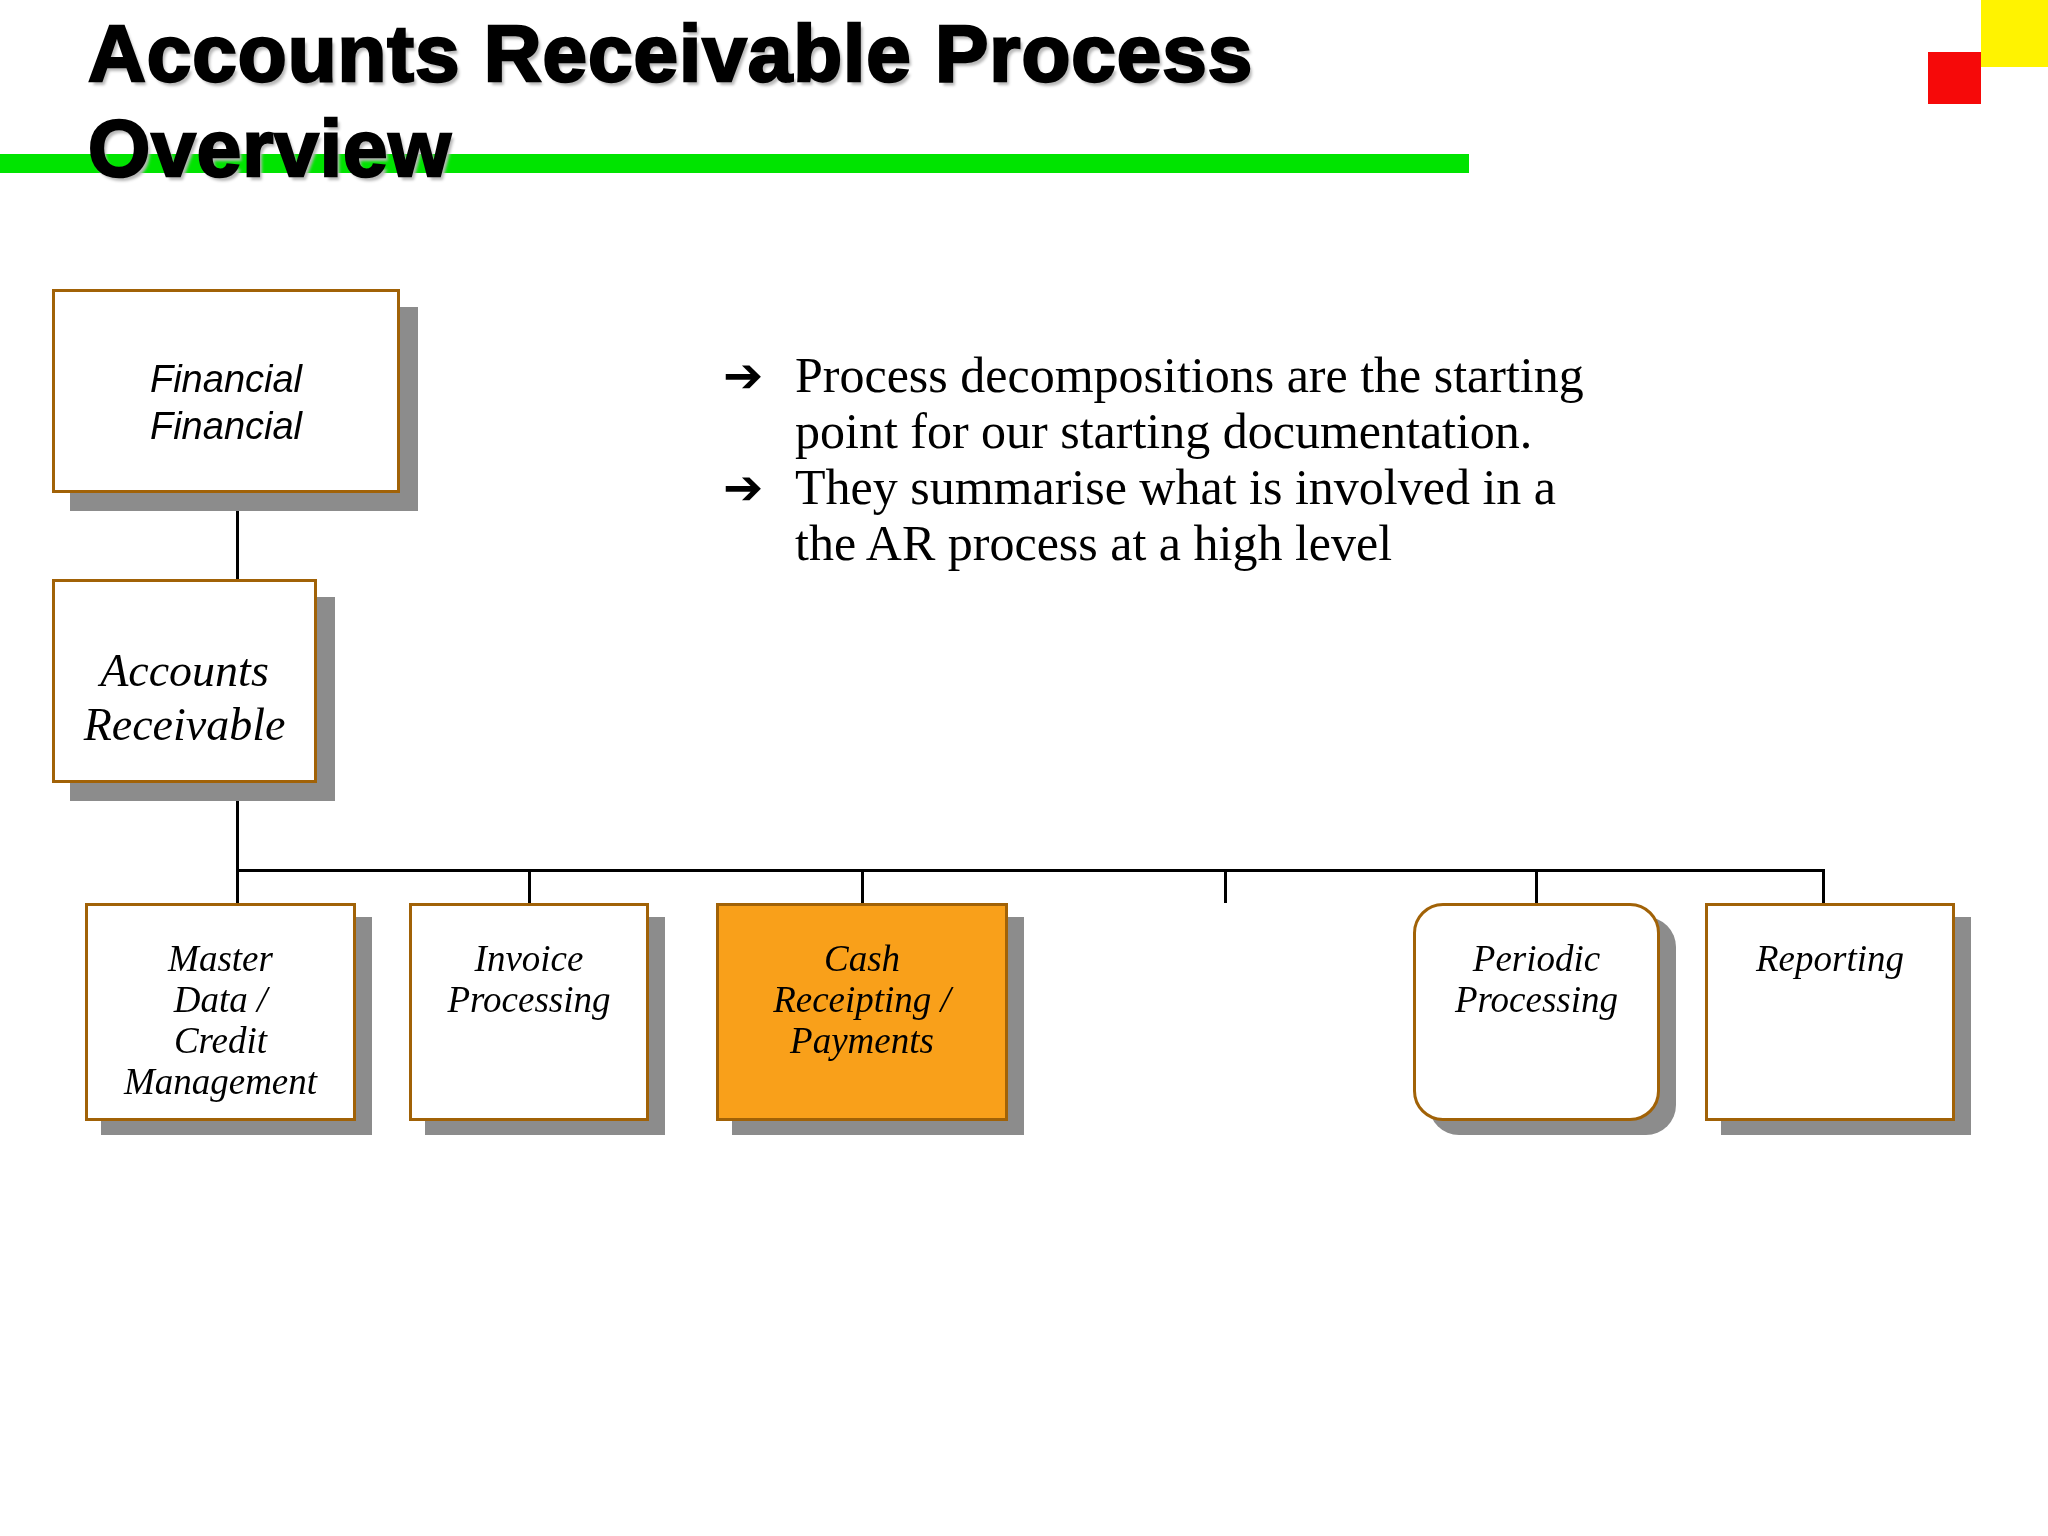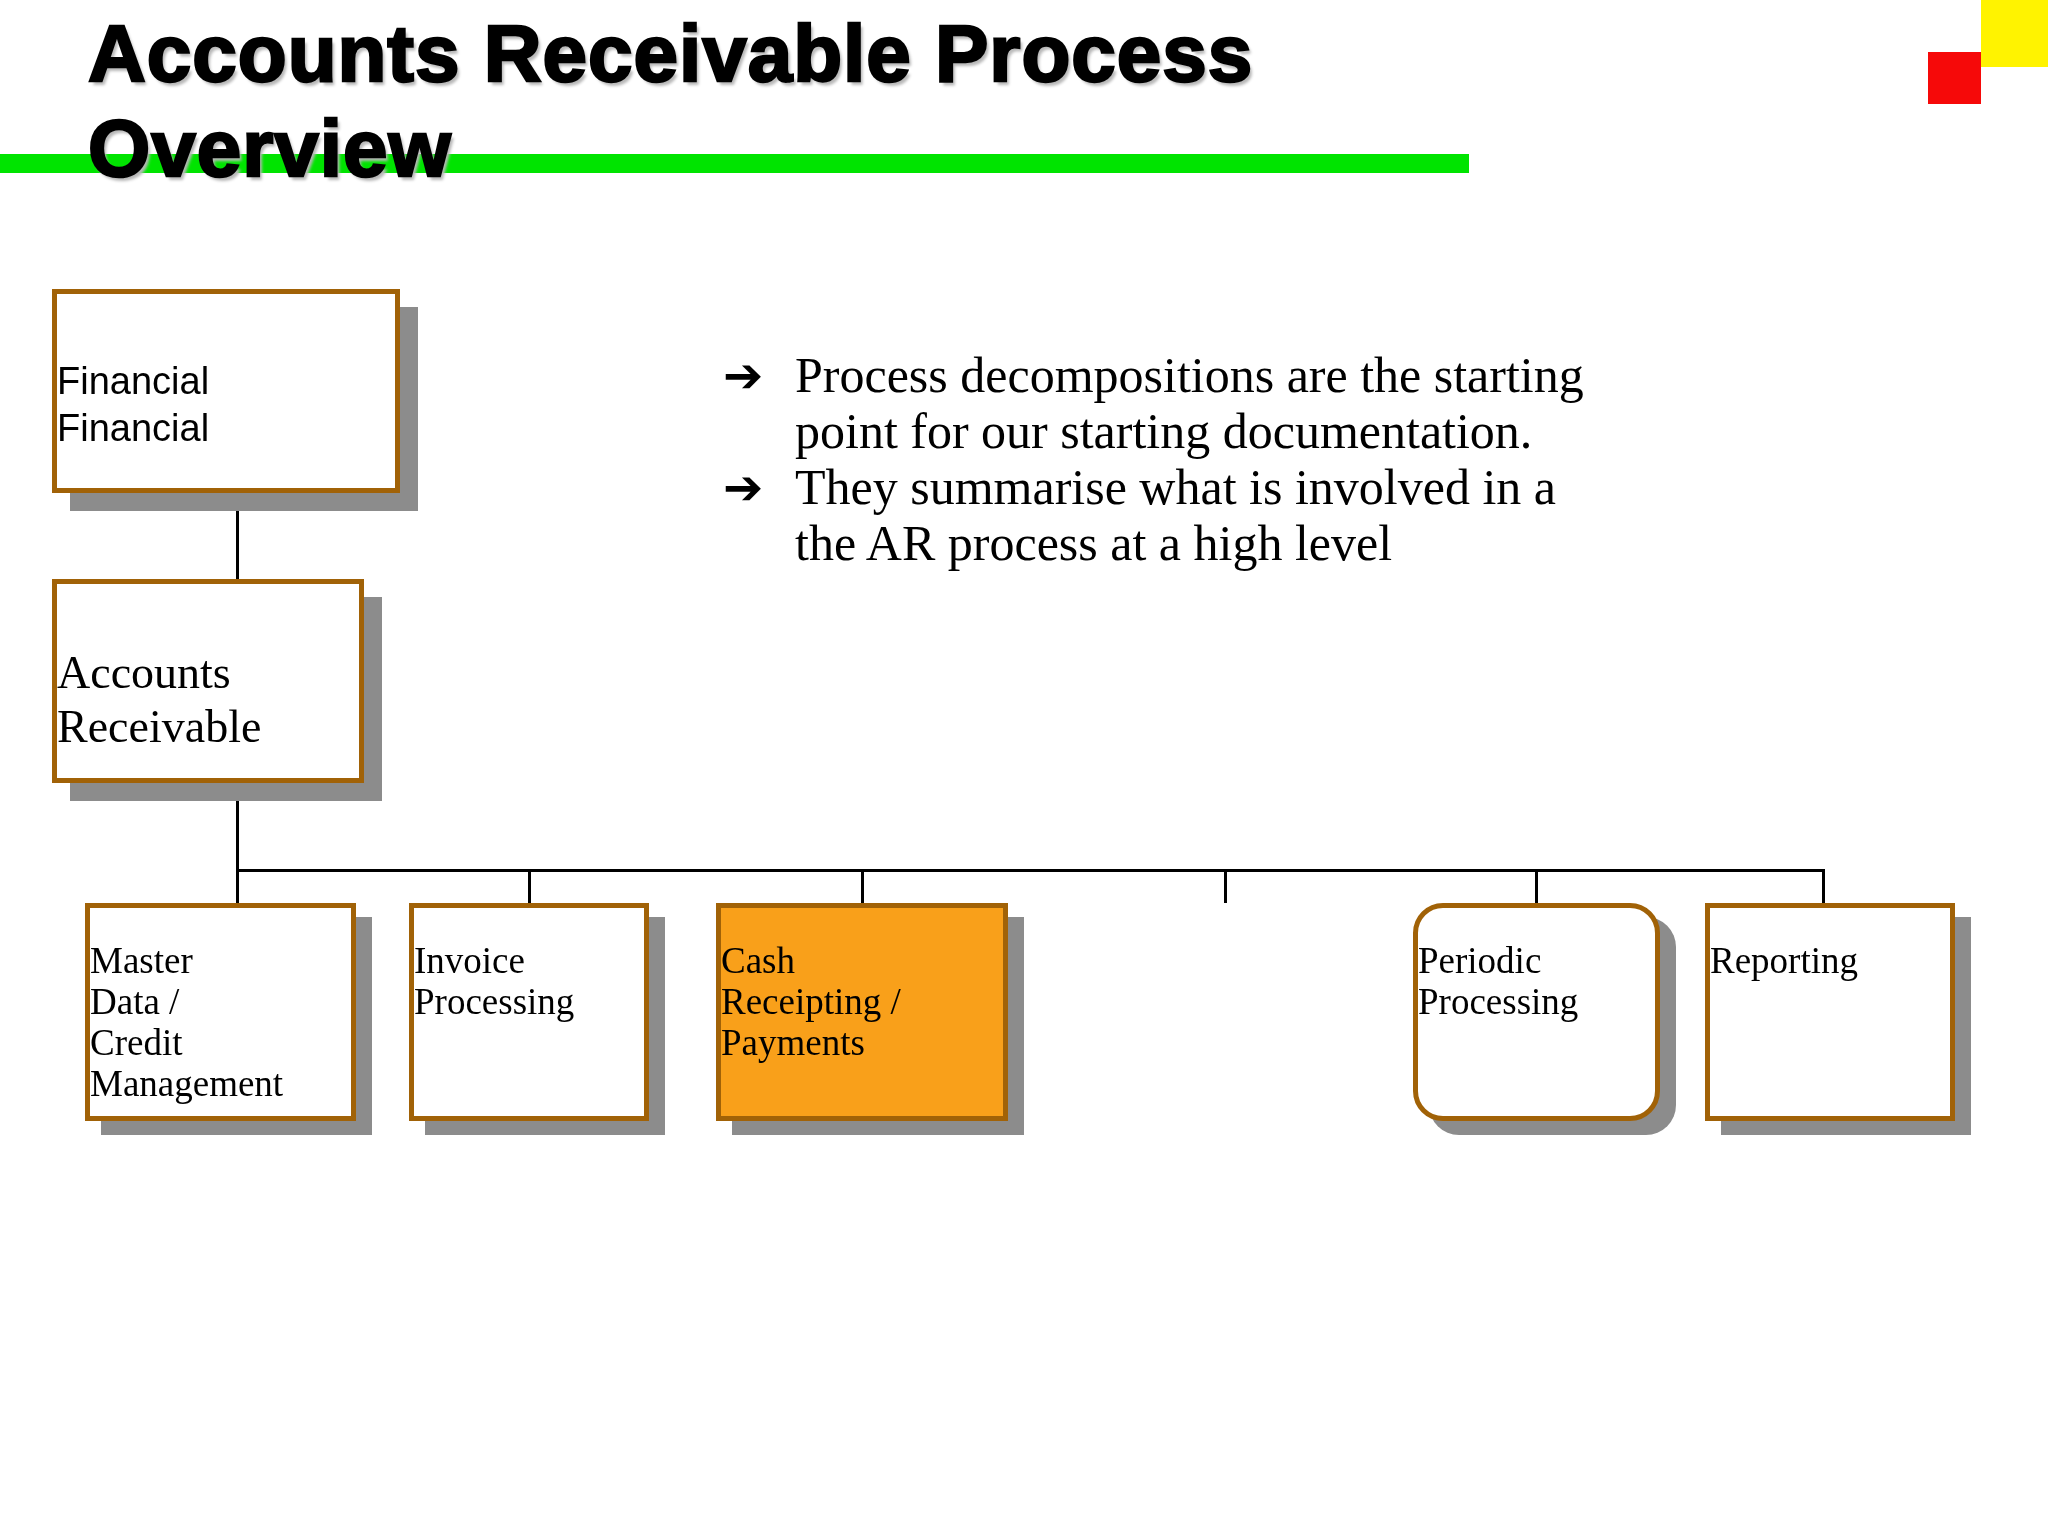--- a/index.html
+++ b/index.html
@@ -16,22 +16,22 @@
          -webkit-text-stroke:2.5px #000;
          text-shadow:3px 4px 3px #b8b8b8;white-space:nowrap;}
   .title .line{display:block;}
   
   .bullet-row{position:absolute;left:723px;display:flex;align-items:flex-start;z-index:3;}
   .bullet-arrow{width:72px;flex:0 0 72px;font-family:"DejaVu Sans",sans-serif;
                 font-weight:bold;font-size:48px;line-height:56px;}
   .bullet-text{font-size:50px;line-height:56px;white-space:nowrap;}
   .bullet-text .line{display:block;}
   
-  .node{position:absolute;background:#fff;border:5px solid #a16207;box-sizing:border-box;
-        text-align:left;z-index:3;box-shadow:16px 14px 0 #8c8c8c;}
+  .node{position:absolute;background:#fff;border:3px solid #a16207;box-sizing:border-box;
+        text-align:center;z-index:3;box-shadow:16px 14px 0 #8c8c8c;font-style:italic;}
   .node .line{display:block;}
   .top-node{box-shadow:18px 18px 0 #8c8c8c;}
   .fa-text{font-family:"Liberation Sans",sans-serif;font-size:38px;line-height:47px;padding-top:64px;}
   .ar-text{font-size:46px;line-height:54px;padding-top:62px;}
   .leaf-text{font-size:37px;line-height:41px;padding-top:32px;}
   
   .conn{position:absolute;background:#000;z-index:2;}
 </style>
 </head>
 <body>
@@ -70,21 +70,21 @@
   <div class="conn" style="left:861px;top:869px;width:3px;height:34px;"></div>
   <div class="conn" style="left:1224px;top:869px;width:3px;height:34px;"></div>
   <div class="conn" style="left:1535px;top:869px;width:3px;height:34px;"></div>
   <div class="conn" style="left:1822px;top:869px;width:3px;height:34px;"></div>
 
   <div class="node top-node fa-text" style="left:52px;top:289px;width:348px;height:204px;">
       <span class="line">Financial</span>
       <span class="line">Financial</span>
     </div>
 
-  <div class="node top-node ar-text" style="left:52px;top:579px;width:312px;height:204px;">
+  <div class="node top-node ar-text" style="left:52px;top:579px;width:265px;height:204px;">
       <span class="line">Accounts</span>
       <span class="line">Receivable</span>
     </div>
 
   <div class="node leaf-text" style="left:85px;top:903px;width:271px;height:218px;">
       <span class="line">Master</span>
       <span class="line">Data /</span>
       <span class="line">Credit</span>
       <span class="line">Management</span>
     </div>

